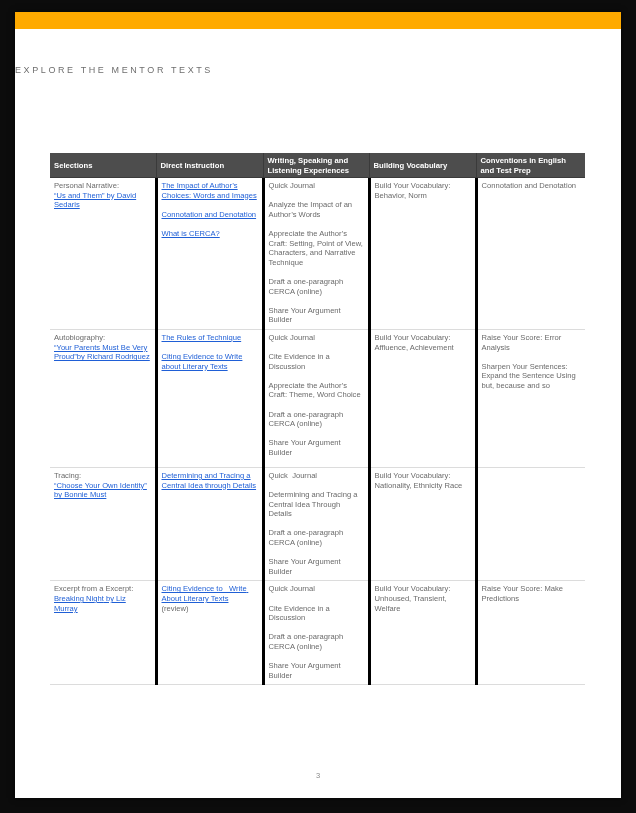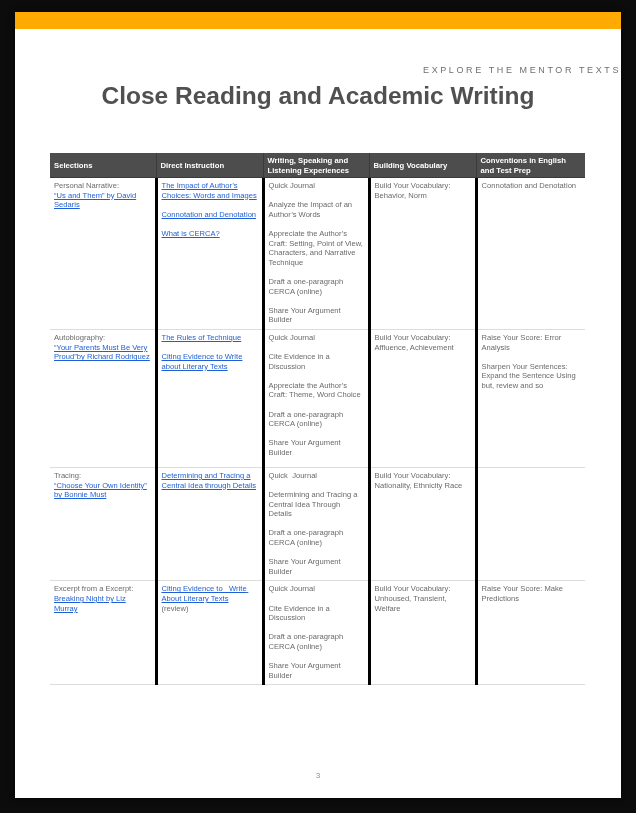--- a/index.html
+++ b/index.html
@@ -14,21 +14,21 @@
     width: 606px; height: 786px;
     background: #ffffff;
     box-shadow: 0 0 6px rgba(0,0,0,0.6);
   }
   .top-bar {
     position: absolute; left: 0; top: 0; width: 100%; height: 17px;
     background: #FFAA00;
   }
   .eyebrow {
     position: absolute; left: 0; right: 0; top: 53px;
-    text-align: right;
+    text-align: left;
     font-size: 9px; letter-spacing: 2.6px;
     color: #6e6e6e;
   }
   .title {
     position: absolute; left: 0; right: 0; top: 70px;
     text-align: center;
     font-size: 24.5px; font-weight: bold;
     color: #505050;
   }
   table.grid {
@@ -69,21 +69,20 @@
     position: absolute; left: 0; right: 0; top: 759px;
     text-align: center; font-size: 7.5px; color: #8a8a8a;
   }
 </style>
 </head>
 <body>
 
 <div class="page">
   <div class="top-bar"></div>
   <div class="eyebrow">EXPLORE THE MENTOR TEXTS</div>
-  <div class="title">Close Reading and Academic Writing</div>
 
   <table class="grid">
     <colgroup>
         <col class="c1">
         <col class="c2">
         <col class="c3">
         <col class="c4">
         <col class="c5">
       </colgroup>
     <thead>
@@ -138,21 +137,21 @@
           <span class="item">Appreciate the Author’s Craft: Theme, Word Choice</span>
           <span class="item">Draft a one-paragraph CERCA (online)</span>
           <span class="item">Share Your Argument Builder</span>
         </td>
         <td>
           <span>Build Your Vocabulary:</span><br>
           <span class="it">Affluence, Achievement</span>
         </td>
         <td>
           <span class="item">Raise Your Score: Error Analysis</span>
-          <span class="item"><span>Sharpen Your Sentences: Expand the Sentence Using </span><span class="it">but</span><span>, </span><span class="it">review</span><span> and so</span></span>
+          <span class="item"><span>Sharpen Your Sentences: Expand the Sentence Using </span><span class="it">but</span><span>, </span><span class="it">because</span><span> and so</span></span>
         </td>
       </tr>
 
       <tr style="height:110px">
         <td>
           <span>Tracing:</span><br>
           <a class="link">“Choose Your Own Identity” by Bonnie Must</a>
         </td>
         <td>
           <a class="link item">Determining and Tracing a Central Idea through Details</a>

